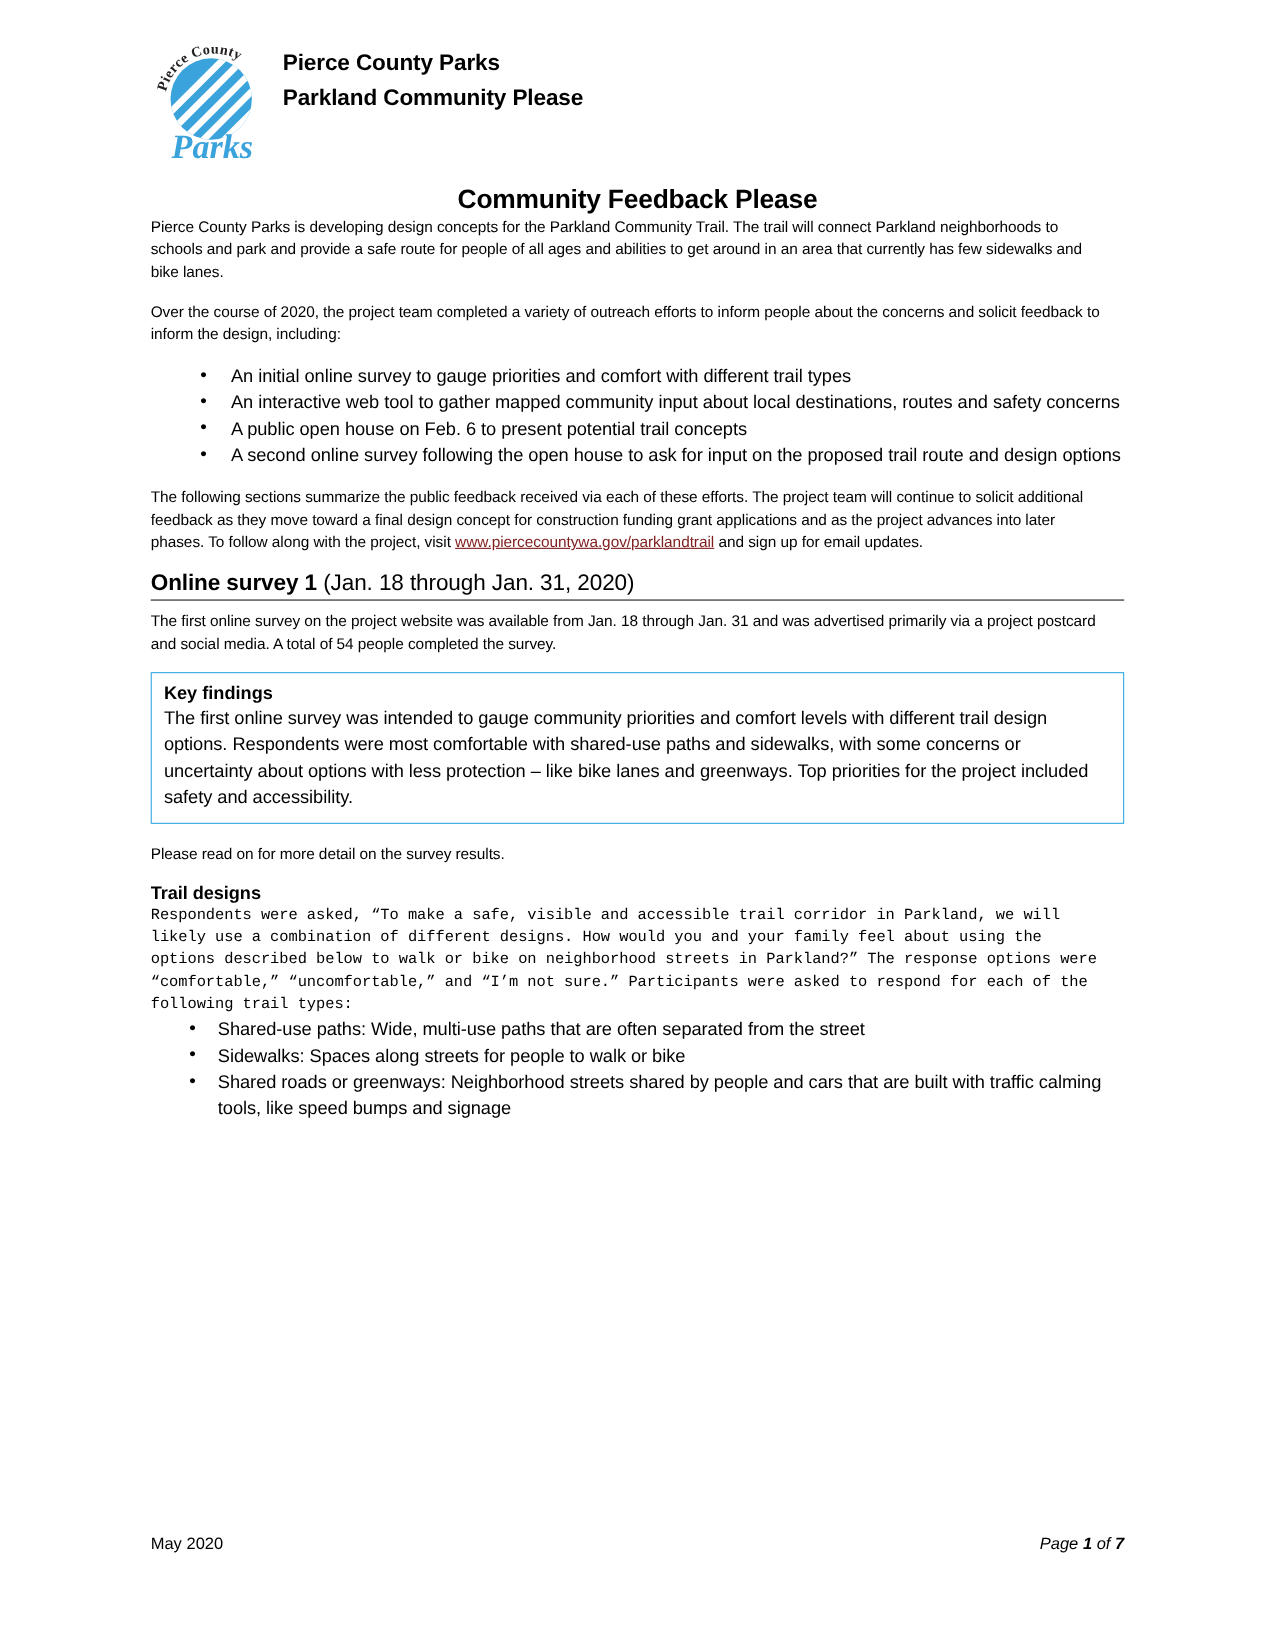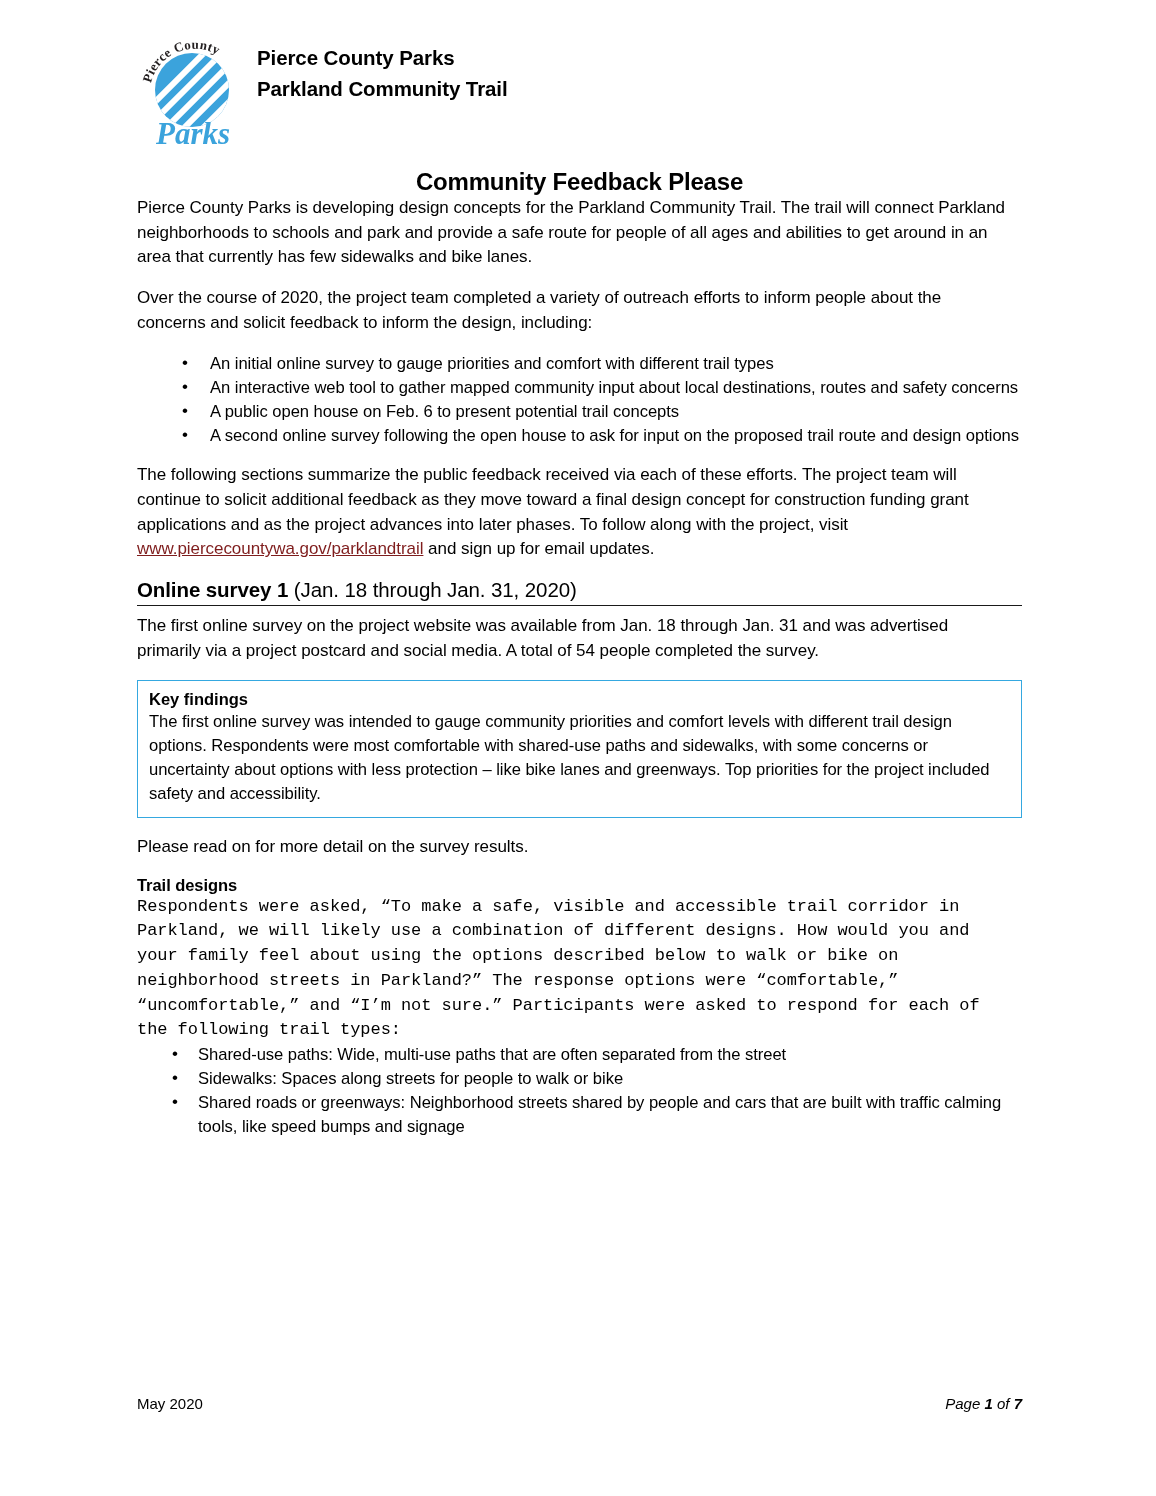--- a/index.html
+++ b/index.html
@@ -87,21 +87,21 @@
 
   h3.sub-h {
     font-size: 16.5px;
     font-weight: bold;
     margin: 0 0 0 0;
     letter-spacing: -0.05px;
   }
 
   
   p.body {
-    font-size: 17px;
+    font-size: 14px;
     line-height: 1.455;
     margin: 0 16px 16px 0;
     text-align: left;
     letter-spacing: -0.05px;
   }
   p.tight { margin-bottom: 0; font-family: Liberation Mono, monospace; }
 
   a.link {
     color: #7f1d1d;
     text-decoration: underline;
@@ -195,21 +195,21 @@
             <line x1="36" y1="107" x2="99" y2="44"></line>
             <line x1="50" y1="112" x2="104" y2="58"></line>
           </g>
 
           <text x="56" y="112" text-anchor="middle" font-family="'Liberation Serif', serif" font-size="31" font-style="italic" font-weight="bold" fill="#3BA3DC">Parks</text>
         </svg>
       </div>
 
       <div class="org-title">
         <div>Pierce County Parks</div>
-        <div>Parkland Community Trail</div>
+        <div>Parkland Community Please</div>
       </div>
     </div>
 
     <div class="doc-title">Community Feedback Please</div>
 
 
     <p class="body">Pierce County Parks is developing design concepts for the Parkland Community Trail. The trail will connect Parkland neighborhoods to schools and park and provide a safe route for people of all ages and abilities to get around in an area that currently has few sidewalks and bike lanes.</p>
 
     <p class="body">Over the course of 2020, the project team completed a variety of outreach efforts to inform people about the concerns and solicit feedback to inform the design, including:</p>
 

